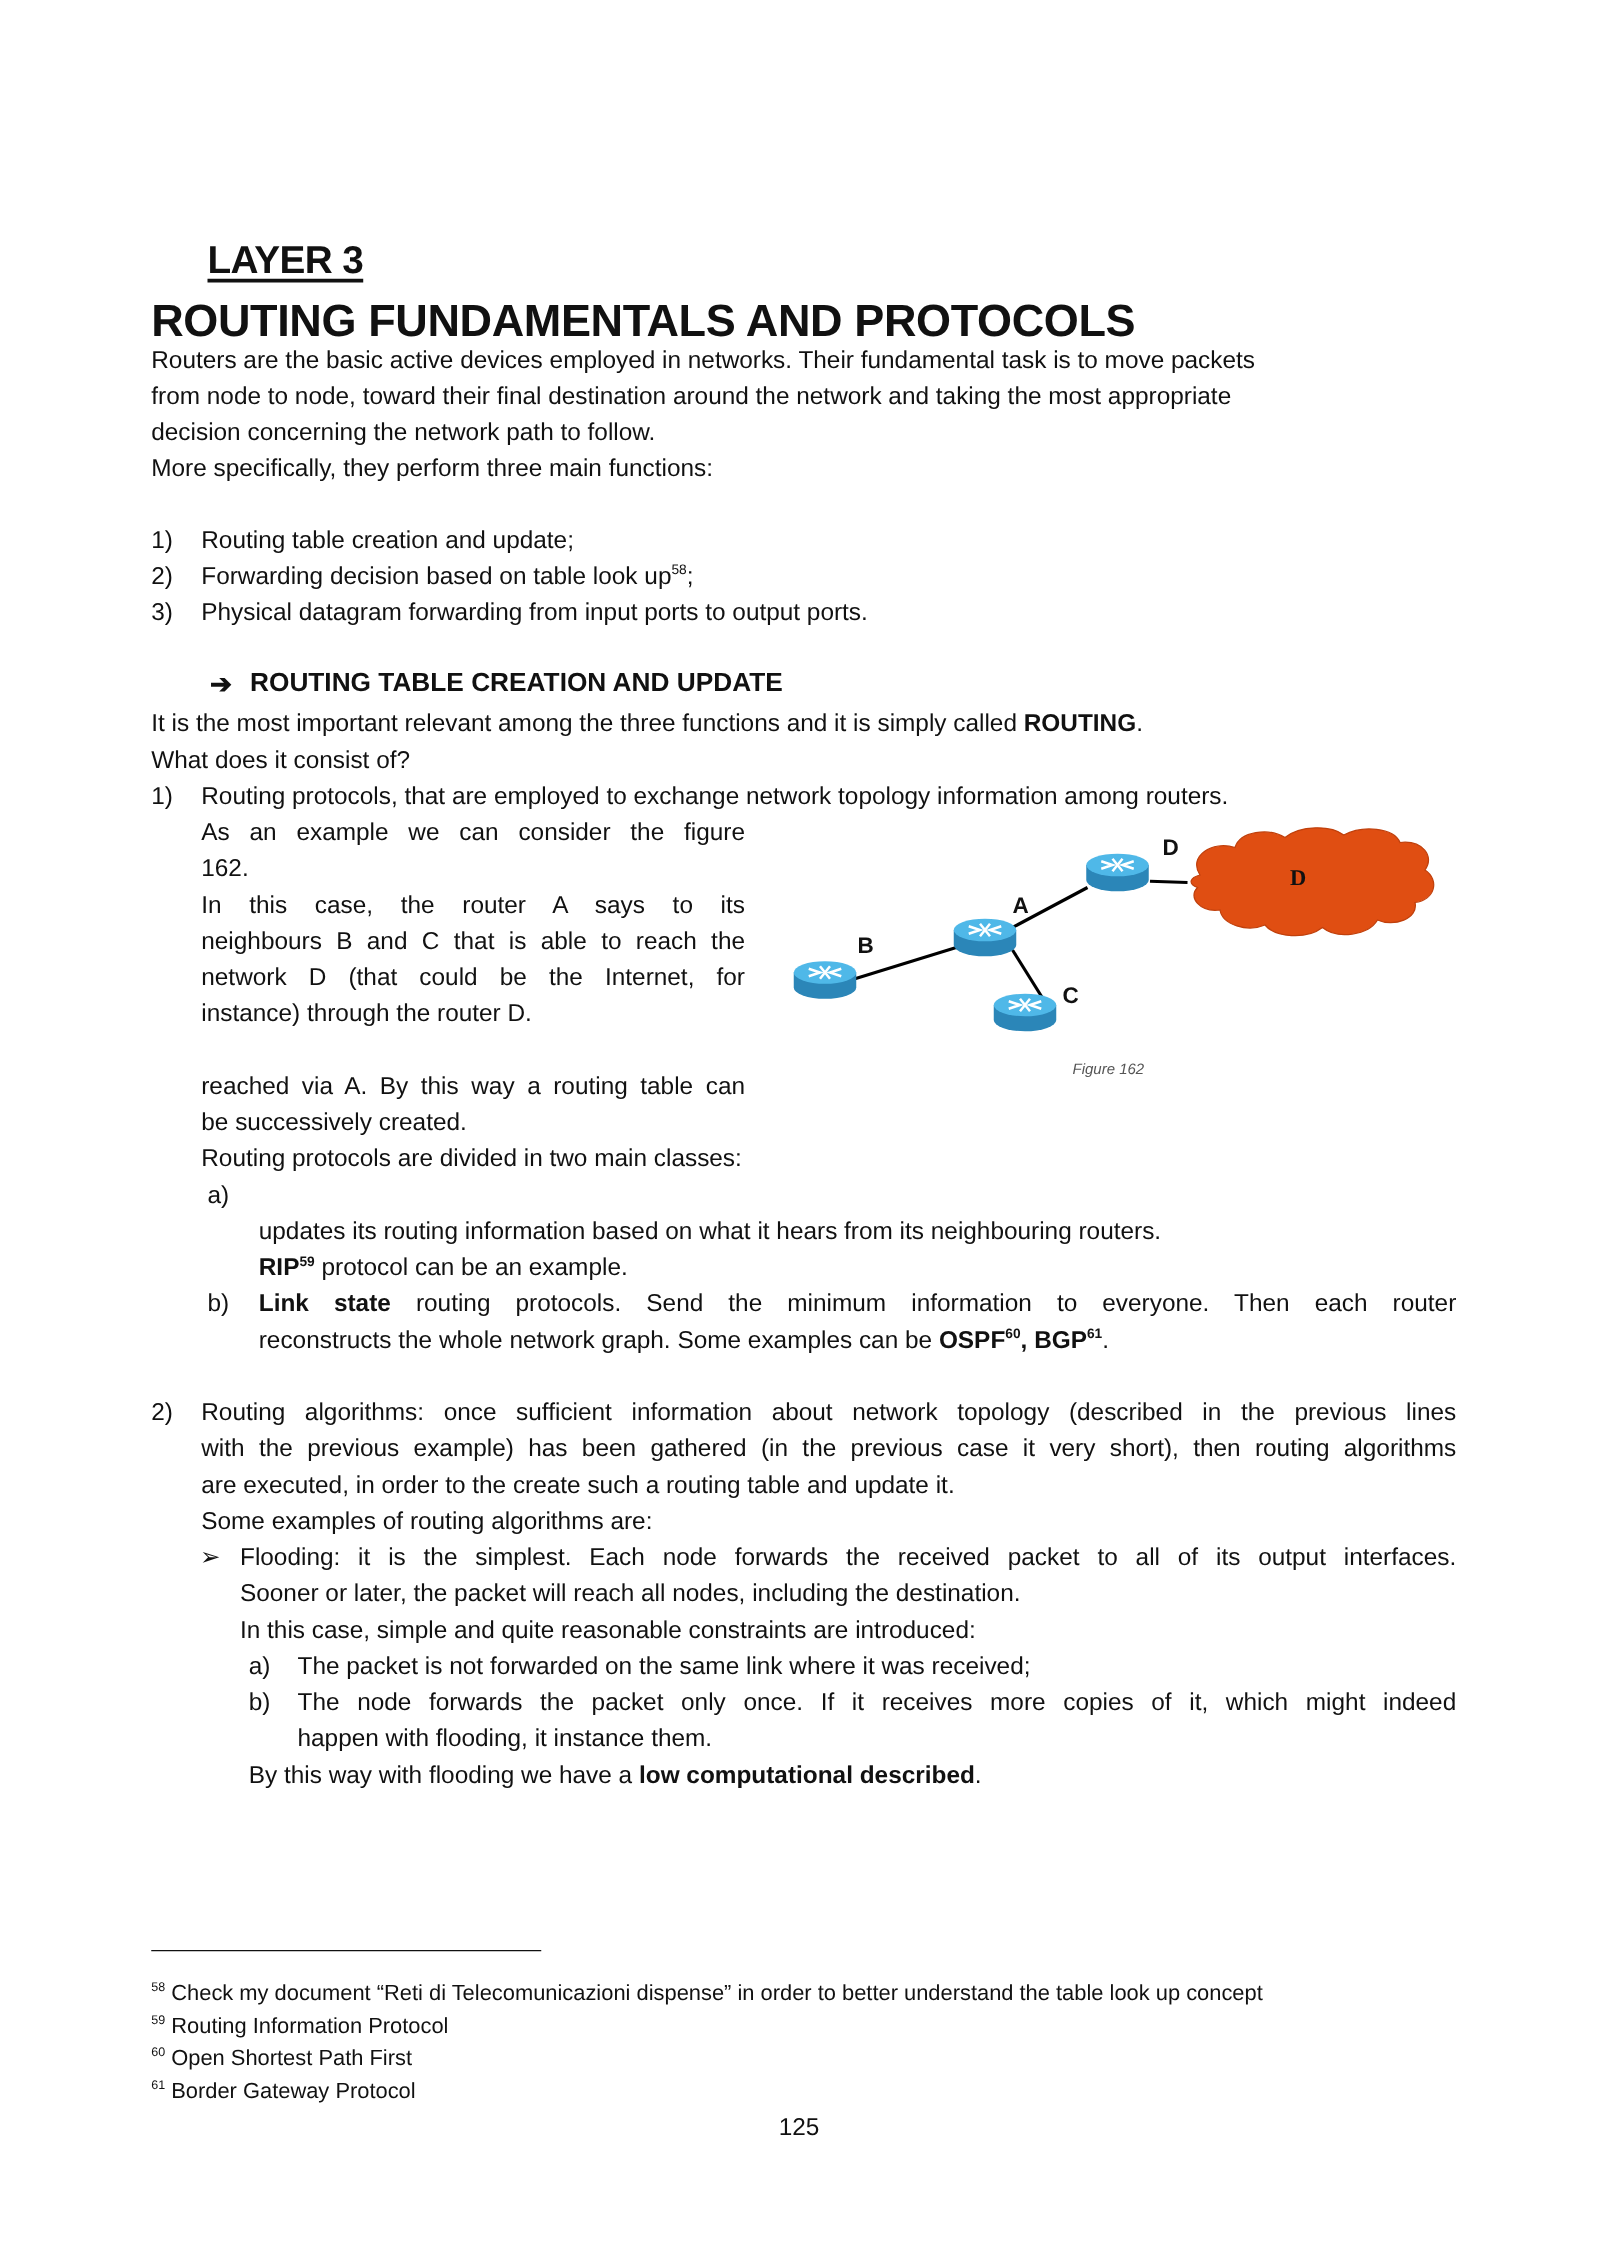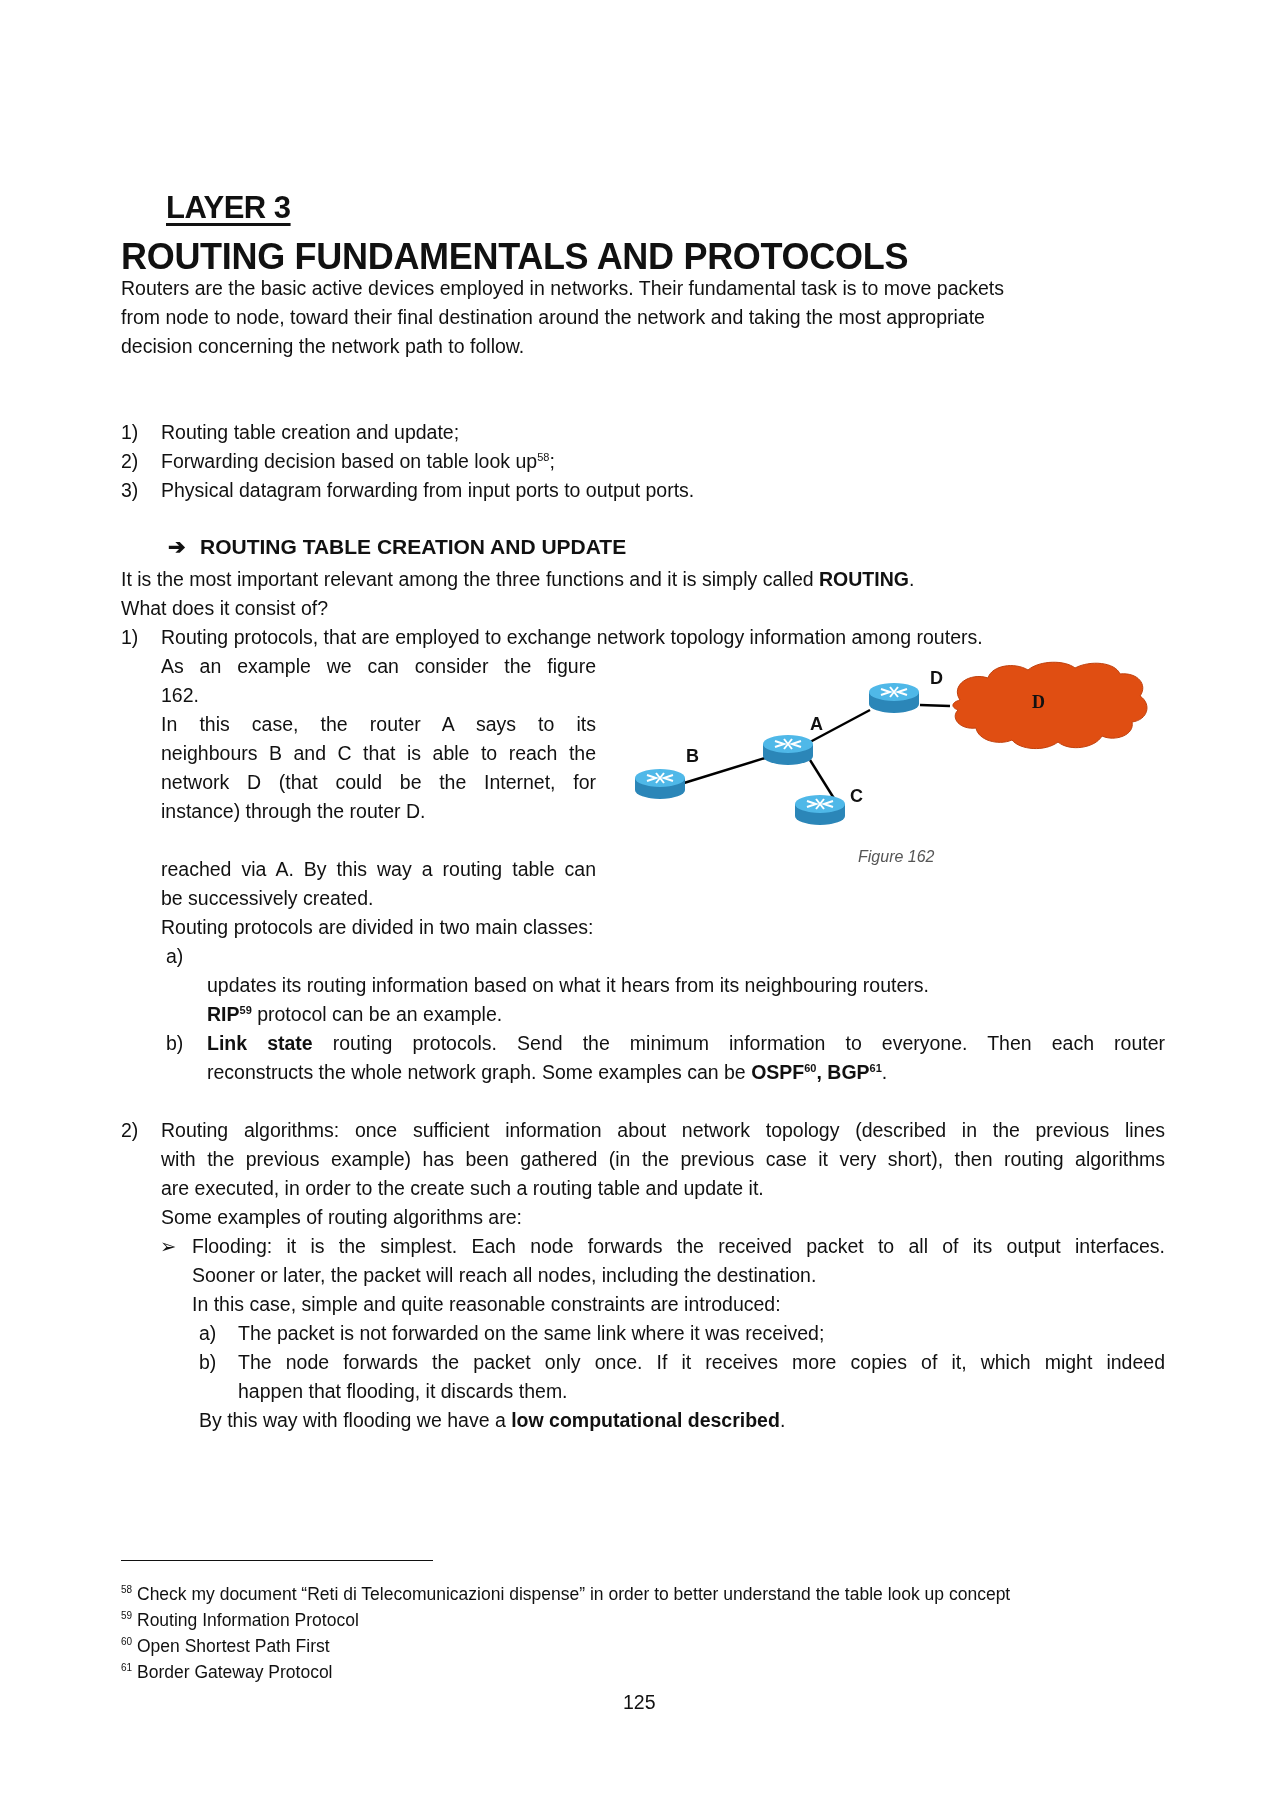--- a/index.html
+++ b/index.html
@@ -9,34 +9,35 @@
   .abs { position:absolute; }
   .txt { font-size:19.5px; line-height:29px; white-space:nowrap; }
   .just { white-space:normal; text-align:justify; text-align-last:justify; }
   .h1 { font-size:31px; font-weight:bold; text-decoration:underline; text-decoration-thickness:3px; text-underline-offset:5px; letter-spacing:-0.5px; }
   .h2 { font-size:36px; font-weight:bold; letter-spacing:-0.3px;text-align:right; }
   .h3 { font-size:21px; font-weight:bold; }
   b { font-weight:bold; }
   sup { font-size:11px; line-height:0; vertical-align:super; }
   .fn { font-size:17.5px; line-height:26px; white-space:nowrap; }
   .fn sup { font-size:10px; }
-  .caption { font-size:16px; font-style:italic; color:#555; }
+  .caption { font-size:12px; font-style:italic; color:#555; }
   .label { font-size:18px; font-weight:bold; }
 </style>
 </head>
 <body>
 
 <div class="page">
 
   <div class="abs h1" style="left:136px; top:190px;margin-left:30px;">LAYER 3</div>
   <div class="abs h2" style="left:121px; top:236px;">ROUTING FUNDAMENTALS AND PROTOCOLS</div>
 
   <div class="abs txt" style="left:121px; top:274px;">Routers are the basic active devices employed in networks. Their fundamental task is to move packets</div>
   <div class="abs txt" style="left:121px; top:303px;">from node to node, toward their final destination around the network and taking the most appropriate</div>
   <div class="abs txt" style="left:121px; top:332px;">decision concerning the network path to follow.</div>
+  <div class="abs txt" style="left:121px; top:361px;">More specifically, they perform three main functions:</div>
 
   <div class="abs txt" style="left:121px; top:418px;">1)</div>
   <div class="abs txt" style="left:161px; top:418px;">Routing table creation and update;</div>
   <div class="abs txt" style="left:121px; top:447px;">2)</div>
   <div class="abs txt" style="left:161px; top:447px;"><span>Forwarding decision based on table look up</span><sup>58</sup><span>;</span></div>
   <div class="abs txt" style="left:121px; top:476px;">3)</div>
   <div class="abs txt" style="left:161px; top:476px;">Physical datagram forwarding from input ports to output ports.</div>
 
   <div class="abs h3" style="left:168px; top:535px;">➔</div>
   <div class="abs h3" style="left:200px; top:535px;">ROUTING TABLE CREATION AND UPDATE</div>
@@ -70,21 +71,21 @@
 
   <div class="abs txt" style="left:160px; top:1232px;">➢</div>
   <div class="abs txt just" style="left:192px; top:1232px; width:973px;">Flooding: it is the simplest. Each node forwards the received packet to all of its output interfaces.</div>
   <div class="abs txt" style="left:192px; top:1261px;">Sooner or later, the packet will reach all nodes, including the destination.</div>
   <div class="abs txt" style="left:192px; top:1290px;">In this case, simple and quite reasonable constraints are introduced:</div>
 
   <div class="abs txt" style="left:199px; top:1319px;">a)</div>
   <div class="abs txt" style="left:238px; top:1319px;">The packet is not forwarded on the same link where it was received;</div>
   <div class="abs txt" style="left:199px; top:1348px;">b)</div>
   <div class="abs txt just" style="left:238px; top:1348px; width:927px;">The node forwards the packet only once. If it receives more copies of it, which might indeed</div>
-  <div class="abs txt" style="left:238px; top:1377px;">happen that flooding, it discards them.</div>
+  <div class="abs txt" style="left:238px; top:1377px;">happen with flooding, it instance them.</div>
 
   <div class="abs txt" style="left:199px; top:1406px;"><span>By this way with flooding we have a </span><b>low computational described</b><span>.</span></div>
 
   <div class="abs" style="left:620px; top:660px; width:560px; height:230px;">
     <svg width="560" height="230" viewBox="0 0 560 230">
       <defs>
         <g id="router">
           <path d="M-25,0 L-25,12 A25,9 0 0 0 25,12 L25,0 Z" fill="#2b86b8"></path>
           <ellipse cx="0" cy="0" rx="25" ry="9" fill="#4fb8e8"></ellipse>
           <g stroke="#ffffff" stroke-width="2" fill="none">

